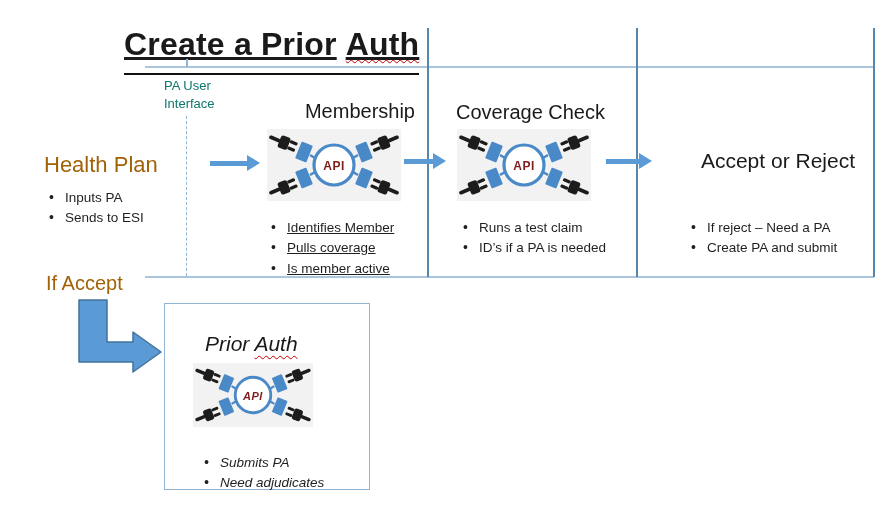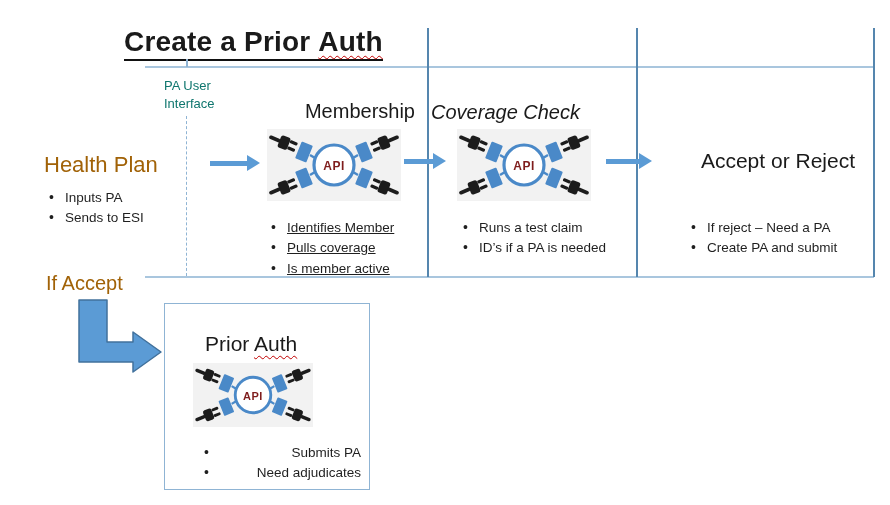--- a/index.html
+++ b/index.html
@@ -11,24 +11,25 @@
     background: #ffffff;
     font-family: "Liberation Sans", sans-serif;
     color: #1a1a1a;
     overflow: hidden;
   }
   .abs { position: absolute; }
 
   
   .title {
     left: 124px; top: 26px;
-    font-size: 28px; font-weight: 700;
+    font-size: 32px; font-weight: 700;
     border-bottom: 2.5px solid #111;
-    padding-bottom: 1px;
+    padding-bottom: 10px;
     letter-spacing: 0.2px;
+    text-decoration: underline;
   }
   .sq {
     text-decoration-line: underline;
     text-decoration-style: wavy;
     text-decoration-color: #C00000;
     text-decoration-thickness: 1px;
     text-underline-offset: 4px;
   }
   .title .sq { margin-left: 0.28em; }
 
@@ -165,21 +166,21 @@
     <span class="api-label">API</span>
   </div>
   <ul class="abs bullets" style="left:268px; top:218px; width:158px;text-decoration:underline;">
     <li>Identifies Member</li>
     <li>Pulls coverage</li>
     <li>Is member active</li>
   </ul>
 
   <div class="abs harrow" style="left:404px; top:159px; width:29px;"></div>
 
-  <div class="abs colhead" style="left:420px; top:101px; width:160px;font-style:italic;">Coverage Check</div>
+  <div class="abs colhead" style="left:445px; top:101px; width:160px;">Coverage Check</div>
   <div class="abs api-icon" style="left:457px; top:129px; width:134px; height:72px;">
     <svg>
         <use href="#api-sym"></use>
       </svg>
     <span class="api-label">API</span>
   </div>
   <ul class="abs bullets" style="left:460px; top:218px; width:148px;">
     <li>Runs a test claim</li>
     <li>ID’s if a PA is needed</li>
   </ul>
@@ -190,30 +191,30 @@
   <ul class="abs bullets" style="left:688px; top:218px; width:180px;">
     <li>If reject – Need a PA</li>
     <li>Create PA and submit</li>
   </ul>
 
   <div class="abs bighead" style="left:46px; top:272px; font-size:20px;">If Accept</div>
   <svg class="abs" style="left:73px; top:298px;" width="92" height="78" viewBox="0 0 92 78">
     <path d="M6,2 L34,2 L34,44 L60,44 L60,34 L88,54 L60,74 L60,64 L6,64 Z" fill="#5B9BD5" stroke="#41719C" stroke-width="1.5" stroke-linejoin="round"></path>
   </svg>
 
-  <div class="abs pa-box" style="left:164px; top:303px; width:206px; height:187px;">
+  <div class="abs pa-box" style="left:164px; top:303px; width:206px; height:187px;font-style:italic;">
     <div class="abs colhead" style="left:40px; top:28px; font-size:21px; text-align:left;">
       <span>Prior</span>
       <span class="sq">Auth</span>
     </div>
     <div class="abs api-icon small" style="left:28px; top:59px; width:120px; height:64px;">
       <svg>
           <use href="#api-sym"></use>
         </svg>
       <span class="api-label">API</span>
     </div>
-    <ul class="abs bullets" style="left:36px; top:139px; width:160px;text-align:right;">
+    <ul class="abs bullets" style="left:36px; top:149px; width:160px;">
       <li>Submits PA</li>
       <li>Need adjudicates</li>
     </ul>
   </div>
 
 </div>
 
 </body></html>

